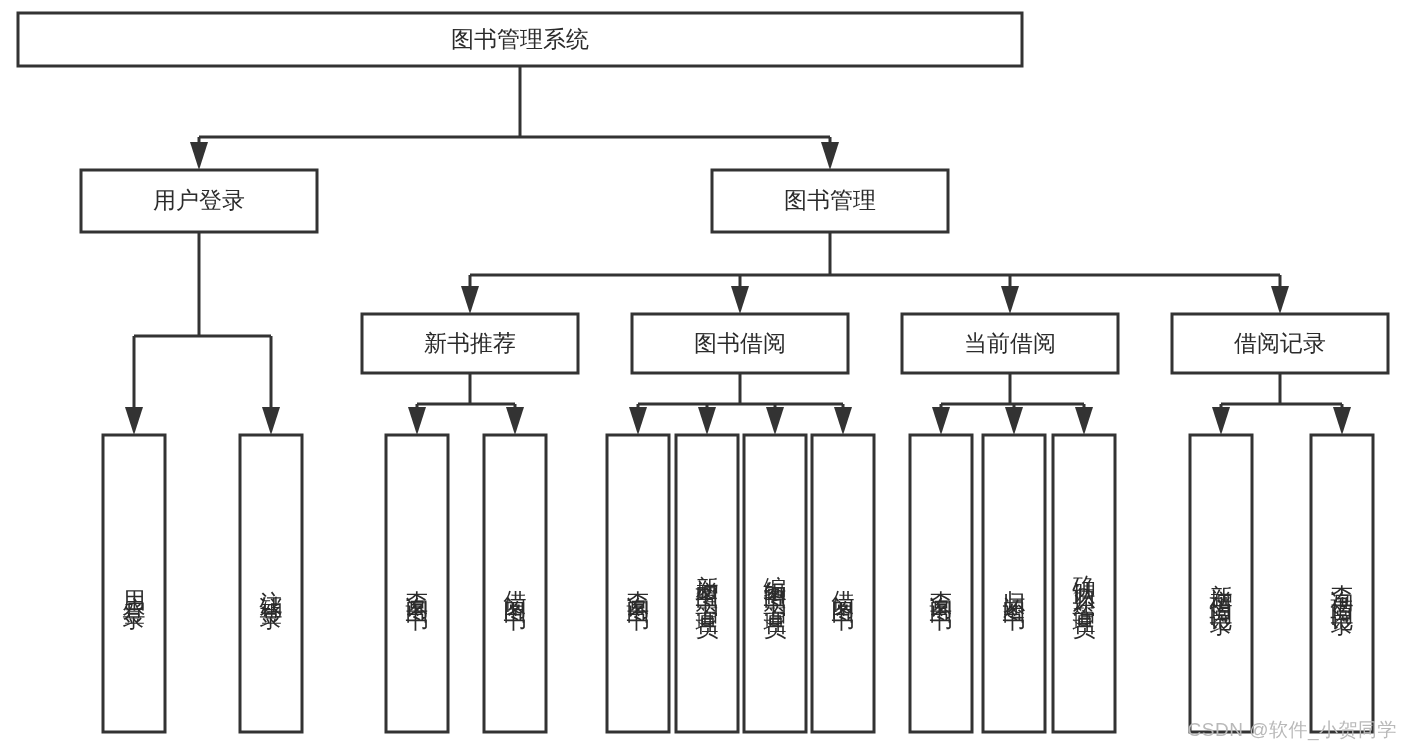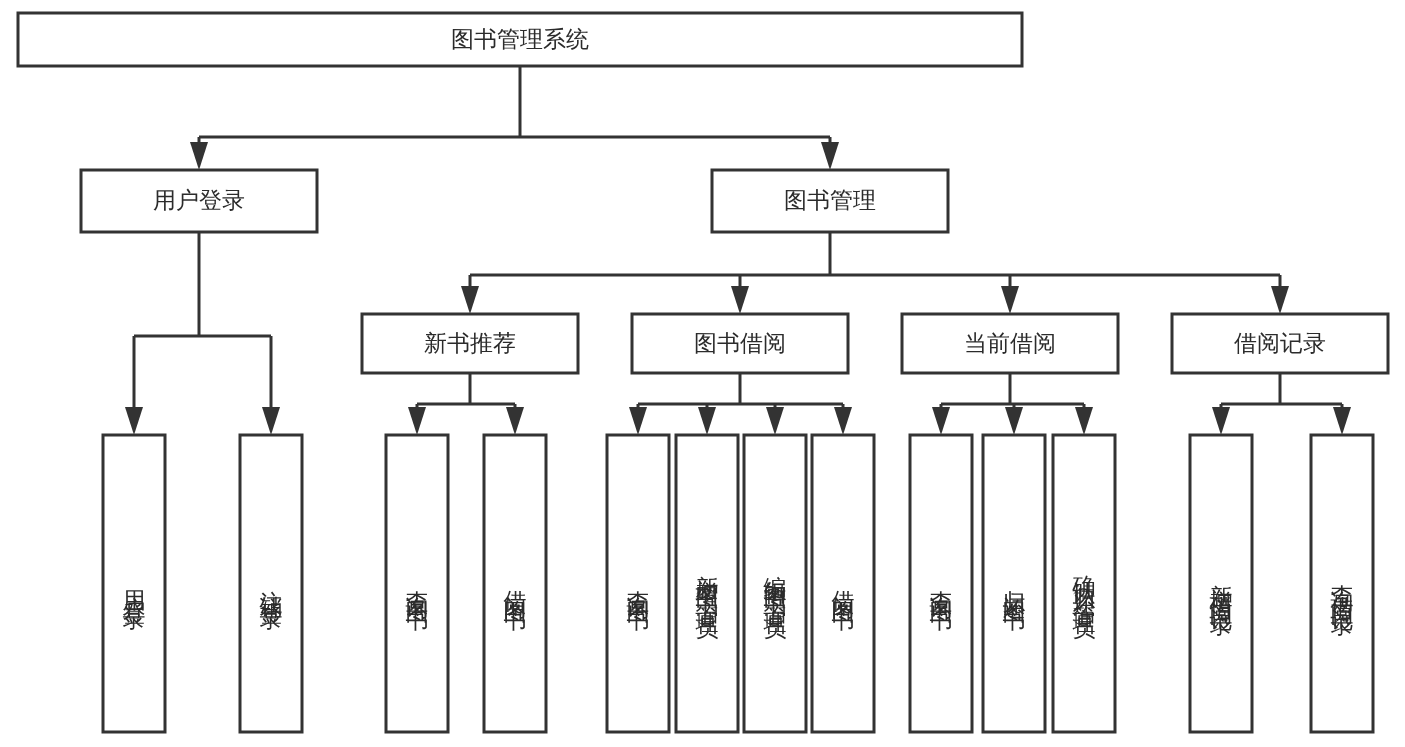--- a/index.html
+++ b/index.html
@@ -176,14 +176,15 @@
       <div class="node-label-v" style="left: 676px; top: 435px; width: 62px; height: 297px;">新增图书（管理员）</div>
       <div class="node-label-v" style="left: 744px; top: 435px; width: 62px; height: 297px;">编辑图书（管理员）</div>
       <div class="node-label-v" style="left: 812px; top: 435px; width: 62px; height: 297px;">借阅图书</div>
       <div class="node-label-v" style="left: 910px; top: 435px; width: 62px; height: 297px;">查询图书</div>
       <div class="node-label-v" style="left: 983px; top: 435px; width: 62px; height: 297px;">归还图书</div>
       <div class="node-label-v" style="left: 1053px; top: 435px; width: 62px; height: 297px;">确认归还（管理员）</div>
       <div class="node-label-v" style="left: 1190px; top: 435px; width: 62px; height: 297px;">新增借阅记录</div>
       <div class="node-label-v" style="left: 1311px; top: 435px; width: 62px; height: 297px;">查询借阅记录</div>
     </div>
 
+  <div class="watermark">CSDN @软件_小贺同学</div>
 
 </div>
 
 </body></html>

